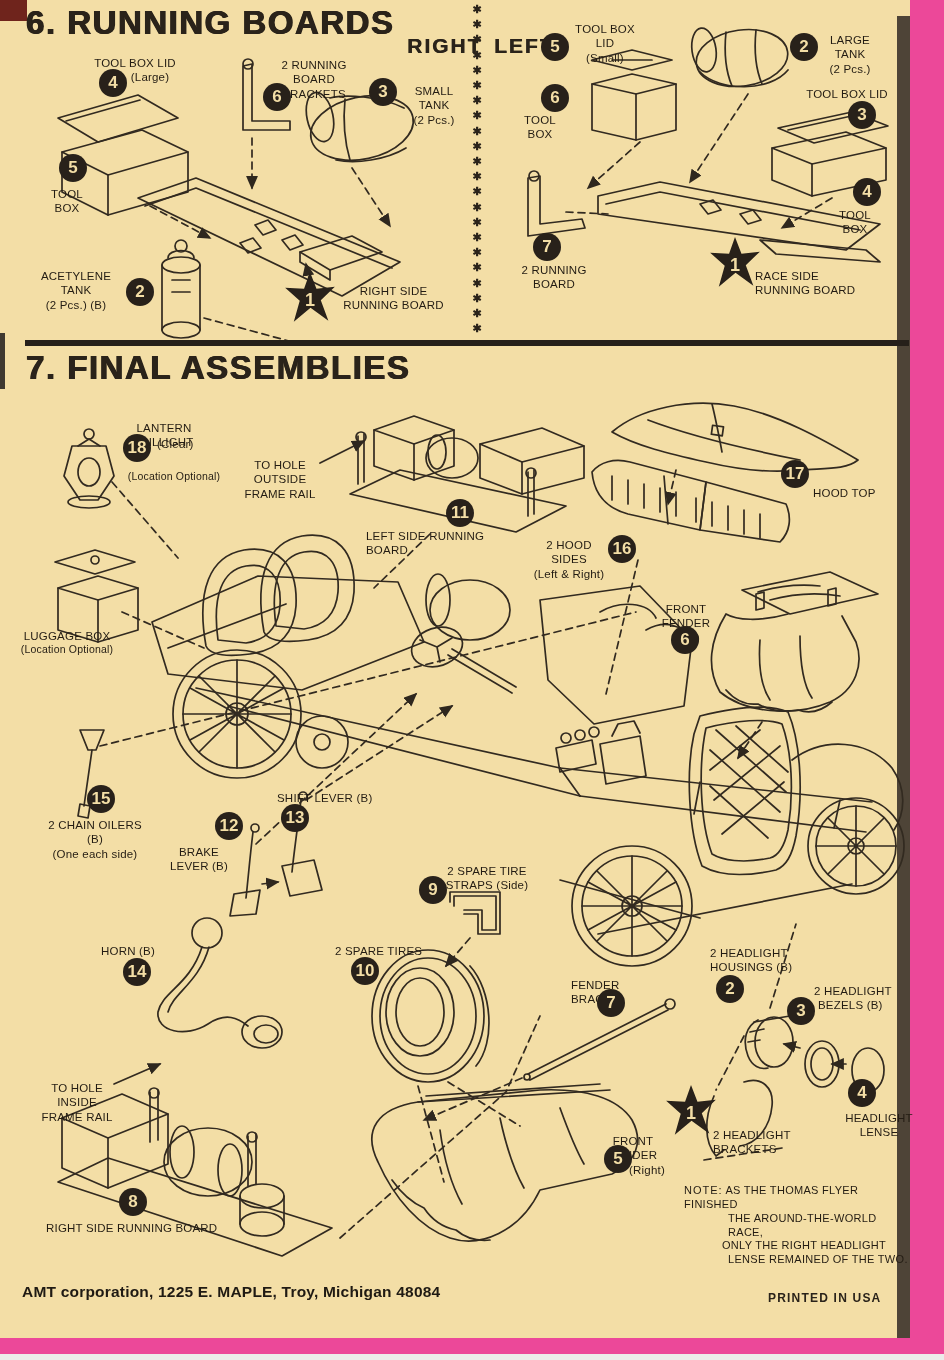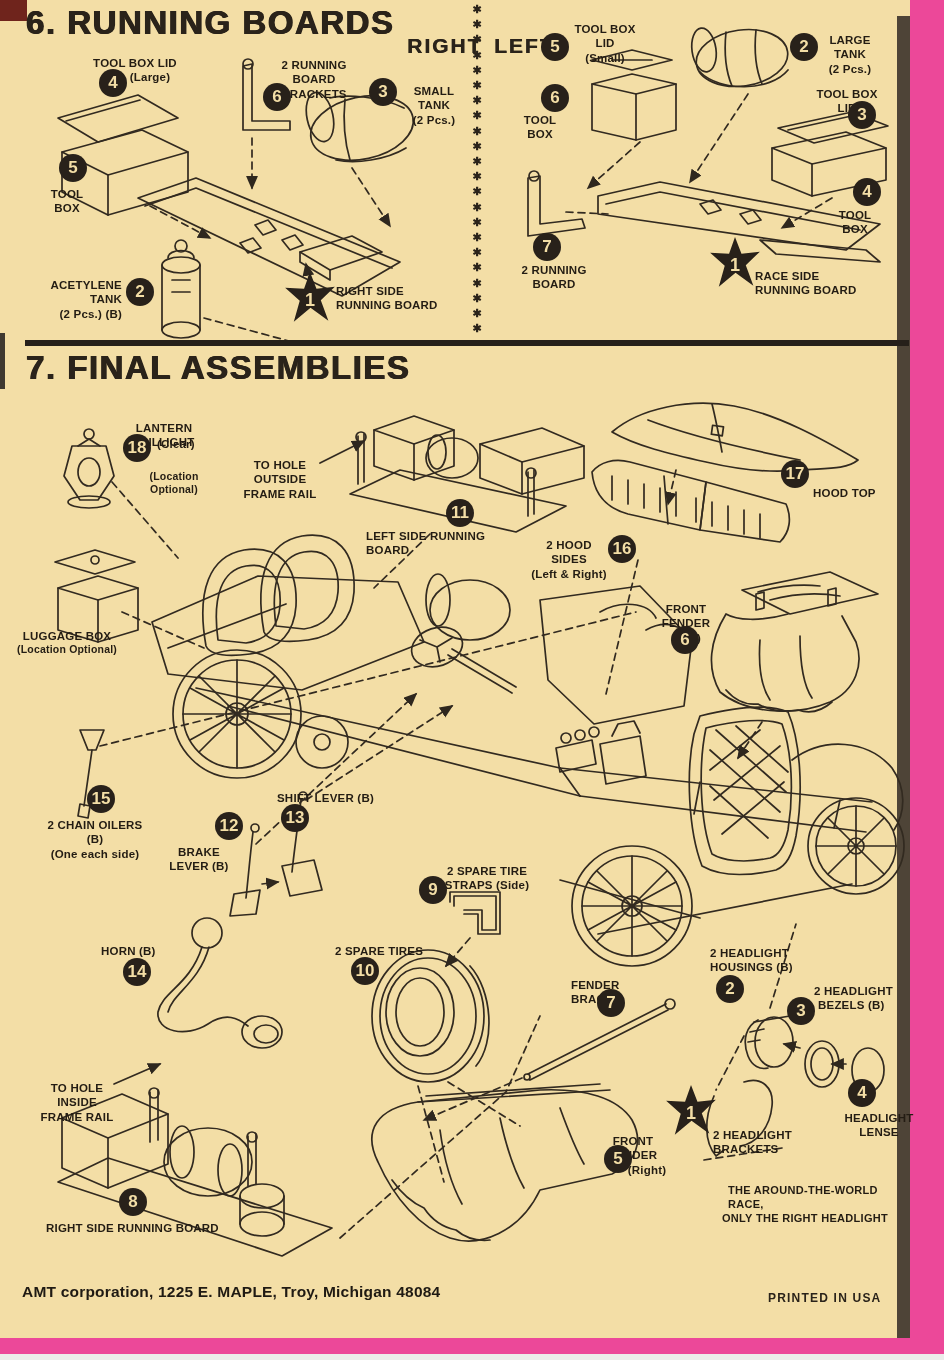--- a/index.html
+++ b/index.html
@@ -1,19 +1,19 @@
 <!DOCTYPE html>
 <html><head>
 <meta charset="utf-8">
 <style>
   html,body{margin:0;padding:0;background:#ffffff;}
   #page{position:relative;width:944px;height:1360px;overflow:hidden;
         font-family:"Liberation Sans", sans-serif;background:#ec4899;}
   #paper{position:absolute;left:0;top:0;width:910px;height:1338px;background:#f3dea6;}
-  .lbl{position:absolute;color:#231c13;font-weight:bold;font-size:11.5px;line-height:1.26;letter-spacing:.2px;}
+  .lbl{position:absolute;color:#231c13;font-weight:normal;font-size:11.5px;line-height:1.26;letter-spacing:.2px;}
   .ctr{text-align:center;}
   .badge{position:absolute;width:28px;height:28px;border-radius:50%;background:#28211a;color:#f3dea6;
          font-weight:bold;font-size:17px;display:flex;align-items:center;justify-content:center;z-index:5;}
   .star{position:absolute;width:54px;height:54px;background:#28211a;color:#f3dea6;font-weight:bold;font-size:18px;
         display:flex;align-items:center;justify-content:center;padding-top:4px;box-sizing:border-box;z-index:5;
         clip-path:polygon(50% 2%, 62% 33%, 96% 29%, 70% 54%, 84% 92%, 51% 68%, 20% 94%, 31% 55%, 4% 31%, 39% 33%);}
   .title{position:absolute;font-weight:bold;color:#2a231a;font-size:33px;letter-spacing:1.5px;
          text-shadow:.7px 0 currentColor, -.4px 0 currentColor;white-space:nowrap;}
   .side-word{position:absolute;font-weight:bold;color:#2a231a;font-size:21px;letter-spacing:2px;
              text-shadow:.5px 0 currentColor;}
@@ -357,27 +357,27 @@
     <div>SMALL TANK</div>
     <div>(2 Pcs.)</div>
   </div>
 
   <div class="badge" style="left:59px;top:154px;">5</div>
   <div class="lbl ctr" style="left:38px;top:187px;width:58px;">
     <div>TOOL BOX</div>
   </div>
 
   <div class="badge" style="left:126px;top:278px;">2</div>
-  <div class="lbl ctr" style="left:30px;top:278px;width:92px;text-align:right;">
+  <div class="lbl ctr" style="left:30px;top:269px;width:92px;">
     <div>ACETYLENE TANK</div>
     <div>(2 Pcs.) (B)</div>
   </div>
 
   <div class="star" style="left:283px;top:271px;">1</div>
-  <div class="lbl" style="left:336px;top:284px;width:115px;">
+  <div class="lbl" style="left:336px;top:284px;width:115px;text-align:center;">
     <div>RIGHT SIDE</div>
     <div>RUNNING BOARD</div>
   </div>
 
   <div class="badge" style="left:541px;top:33px;">5</div>
   <div class="lbl ctr" style="left:566px;top:22px;width:78px;">
     <div>TOOL BOX LID</div>
     <div>(Small)</div>
   </div>
 
@@ -529,19 +529,21 @@
   <div class="lbl ctr" style="left:16px;top:629px;width:102px;">
     <div>LUGGAGE BOX</div>
     <div style="font-size:10.5px">(Location Optional)</div>
   </div>
   <div class="lbl ctr" style="left:32px;top:1081px;width:90px;">
     <div>TO HOLE INSIDE</div>
     <div>FRAME RAIL</div>
   </div>
 
   <div class="lbl" id="note" style="left:684px;top:1184px;width:224px;">
+    <div><span class="np">NOTE:</span> <span>AS THE THOMAS FLYER FINISHED</span></div>
     <div style="padding-left:44px">THE AROUND-THE-WORLD RACE,</div>
     <div style="padding-left:38px">ONLY THE RIGHT HEADLIGHT</div>
+    <div style="padding-left:44px">LENSE REMAINED OF THE TWO.</div>
   </div>
 
   <div id="footer-left">AMT corporation, 1225 E. MAPLE, Troy, Michigan 48084</div>
   <div id="footer-right">PRINTED IN USA</div>
 </div>
 
 </body></html>

